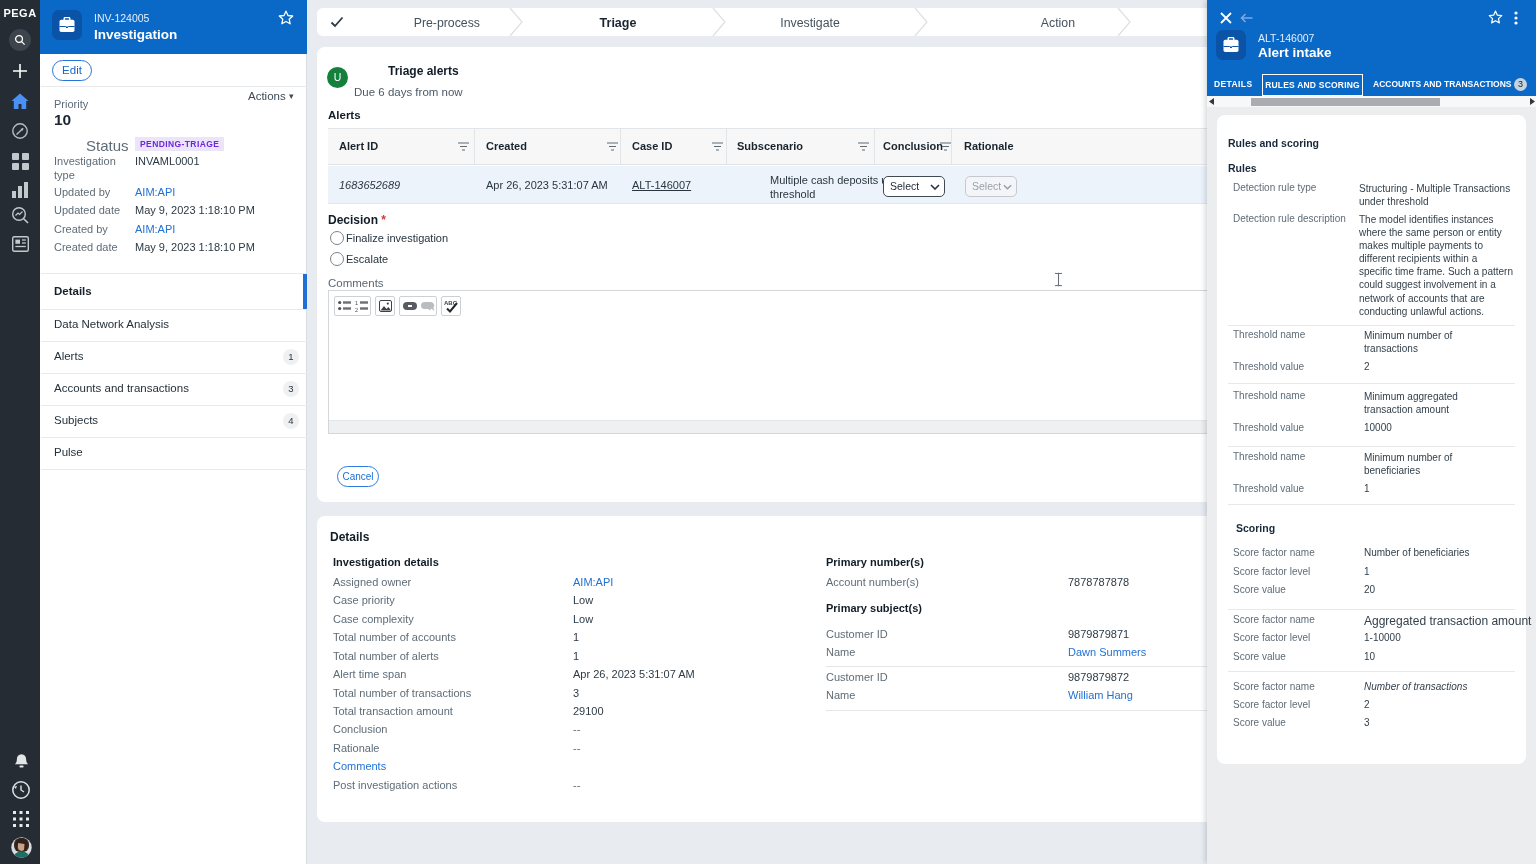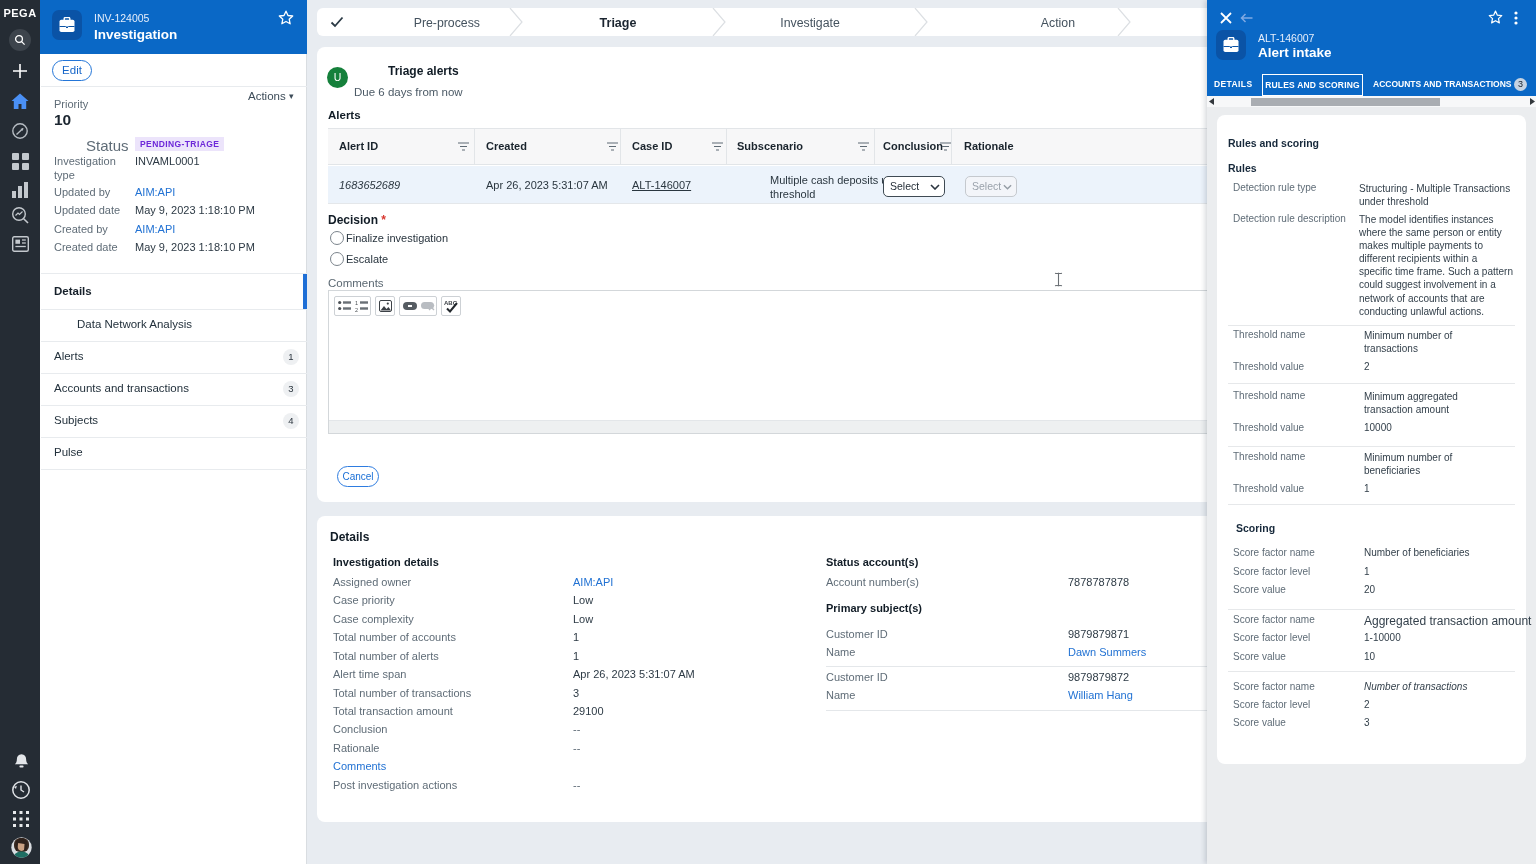--- a/index.html
+++ b/index.html
@@ -129,21 +129,21 @@
 
 <div class="abs" style="left:41px;top:273px;width:266px;border-top:1px solid #e8ebee;"></div>
 <div class="abs" style="left:41px;top:309px;width:266px;border-top:1px solid #e8ebee;"></div>
 <div class="abs" style="left:41px;top:341px;width:266px;border-top:1px solid #e8ebee;"></div>
 <div class="abs" style="left:41px;top:373px;width:266px;border-top:1px solid #e8ebee;"></div>
 <div class="abs" style="left:41px;top:405px;width:266px;border-top:1px solid #e8ebee;"></div>
 <div class="abs" style="left:41px;top:437px;width:266px;border-top:1px solid #e8ebee;"></div>
 <div class="abs" style="left:41px;top:469px;width:266px;border-top:1px solid #e8ebee;"></div>
 <div class="abs" style="left:303px;top:274px;width:4px;height:35px;background:#1f6fd6;"></div>
 <div class="abs bold" style="left:54px;top:285px;color:#16202a;">Details</div>
-<div class="abs" style="left:54px;top:318px;color:#23313c;margin-left:23px;">Data Network Analysis</div>
+<div class="abs" style="left:54px;top:318px;color:#23313c;">Data Network Analysis</div>
 <div class="abs" style="left:54px;top:350px;color:#23313c;">Alerts</div>
 <div class="abs" style="left:283px;top:349px;width:16px;height:16px;border-radius:50%;background:#eef0f2;color:#2b353e;font-size:9.5px;text-align:center;line-height:16px;">1</div>
 <div class="abs" style="left:54px;top:382px;color:#23313c;">Accounts and transactions</div>
 <div class="abs" style="left:283px;top:381px;width:16px;height:16px;border-radius:50%;background:#eef0f2;color:#2b353e;font-size:9.5px;text-align:center;line-height:16px;">3</div>
 <div class="abs" style="left:54px;top:414px;color:#23313c;">Subjects</div>
 <div class="abs" style="left:283px;top:413px;width:16px;height:16px;border-radius:50%;background:#eef0f2;color:#2b353e;font-size:9.5px;text-align:center;line-height:16px;">4</div>
 <div class="abs" style="left:54px;top:446px;color:#23313c;">Pulse</div>
 
 <div class="abs" style="left:317px;top:8px;width:1206px;height:28px;background:#fff;border-radius:6px;"></div>
 <svg class="abs" style="left:330px;top:16px;" width="14" height="12" viewBox="0 0 14 12">
@@ -282,21 +282,21 @@
 <div class="abs lbl" style="left:333px;top:705px;font-size:11px;">Total transaction amount</div>
 <div class="abs" style="left:573px;top:705px;font-size:11px;">29100</div>
 <div class="abs lbl" style="left:333px;top:723px;font-size:11px;">Conclusion</div>
 <div class="abs lbl" style="left:573px;top:723px;font-size:11px;">--</div>
 <div class="abs lbl" style="left:333px;top:742px;font-size:11px;">Rationale</div>
 <div class="abs lbl" style="left:573px;top:742px;font-size:11px;">--</div>
 <div class="abs link" style="left:333px;top:760px;font-size:11px;">Comments</div>
 <div class="abs lbl" style="left:333px;top:779px;font-size:11px;">Post investigation actions</div>
 <div class="abs lbl" style="left:573px;top:779px;font-size:11px;">--</div>
 
-<div class="abs bold" style="left:826px;top:556px;font-size:11px;color:#111c26;">Status account(s)</div>
+<div class="abs bold" style="left:826px;top:556px;font-size:11px;color:#111c26;">Primary number(s)</div>
 <div class="abs lbl" style="left:826px;top:576px;font-size:11px;">Account number(s)</div>
 <div class="abs" style="left:1068px;top:576px;font-size:11px;">7878787878</div>
 <div class="abs bold" style="left:826px;top:602px;font-size:11px;color:#111c26;">Primary subject(s)</div>
 <div class="abs lbl" style="left:826px;top:628px;font-size:11px;">Customer ID</div>
 <div class="abs" style="left:1068px;top:628px;font-size:11px;">9879879871</div>
 <div class="abs lbl" style="left:826px;top:646px;font-size:11px;">Name</div>
 <div class="abs link" style="left:1068px;top:646px;font-size:11px;">Dawn Summers</div>
 <div class="abs" style="left:826px;top:666px;width:694px;border-top:1px solid #e4e7ea;"></div>
 <div class="abs lbl" style="left:826px;top:671px;font-size:11px;">Customer ID</div>
 <div class="abs" style="left:1068px;top:671px;font-size:11px;">9879879872</div>

